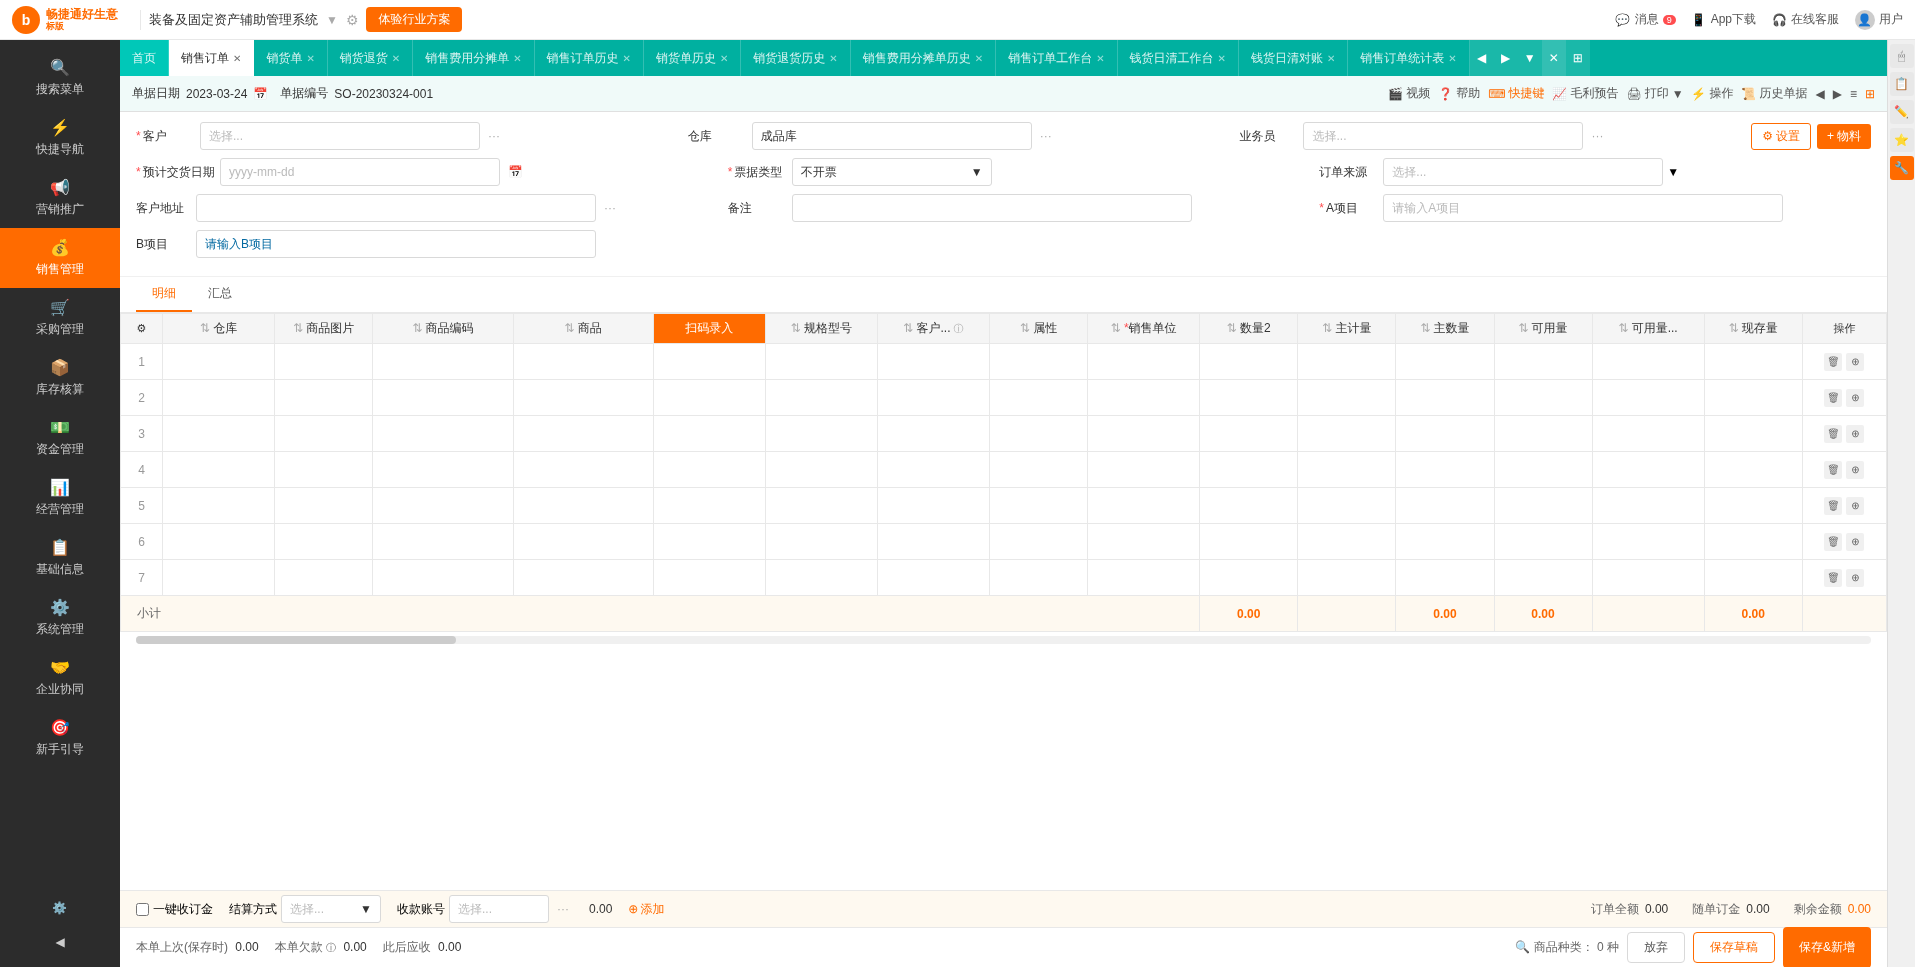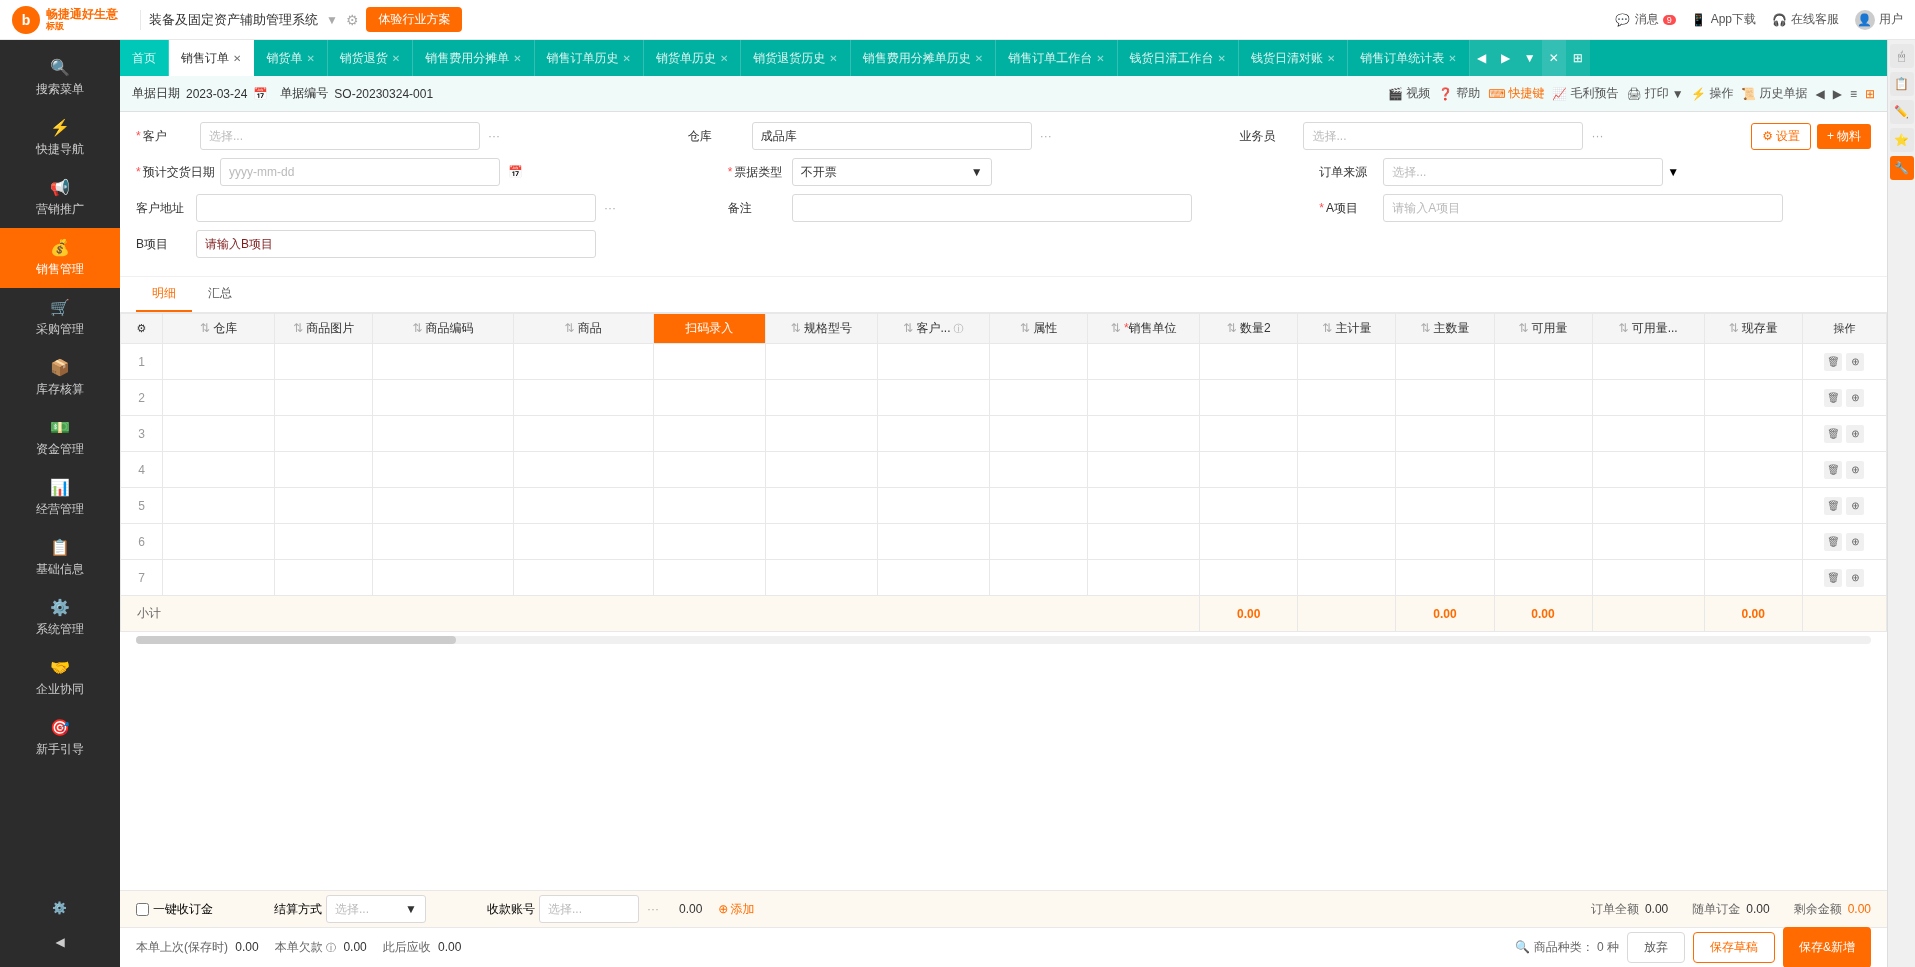--- a/index.html
+++ b/index.html
@@ -72,21 +72,21 @@
     .data-table { width: 100%; border-collapse: collapse; min-width: 1400px; }
     .data-table th { background: #f5f5f5; border: 1px solid #e8e8e8; padding: 6px 4px; text-align: center; color: #333; font-weight: 500; white-space: nowrap; font-size: 11px; }
     .data-table td { border: 1px solid #e8e8e8; padding: 4px 4px; text-align: center; color: #333; height: 36px; }
     .data-table td.row-num { color: #999; width: 30px; }
     .subtotal-row td { background: #fef9f0; font-weight: 500; color: #ff6b00; }
     .subtotal-row td.label { color: #666; }
 
     
     .bottom-bar { background: #fef9f0; border-top: 1px solid #e8e8e8; padding: 4px 16px; display: flex; align-items: center; gap: 16px; }
     .bottom-bar .checkbox-item { display: flex; align-items: center; gap: 4px; }
-    .bottom-bar .field-group { display: flex; align-items: center; gap: 4px; margin-left: 45px; }
+    .bottom-bar .field-group { display: flex; align-items: center; gap: 4px; }
     .add-btn { color: #ff6b00; cursor: pointer; display: flex; align-items: center; gap: 2px; }
 
     
     .footer { height: 40px; background: #fff; border-top: 1px solid #e8e8e8; display: flex; align-items: center; padding: 0 16px; justify-content: space-between; }
     .footer-left { display: flex; align-items: center; gap: 16px; }
     .footer-right { display: flex; align-items: center; gap: 8px; }
     .btn-discard { border: 1px solid #d9d9d9; background: white; padding: 6px 16px; border-radius: 4px; cursor: pointer; color: #555; }
     .btn-save { border: 1px solid #ff6b00; background: white; color: #ff6b00; padding: 6px 16px; border-radius: 4px; cursor: pointer; }
     .btn-save-new { background: #ff6b00; color: white; padding: 12px 16px; border-radius: 4px; cursor: pointer; border: none; }
 
@@ -393,21 +393,21 @@
             <span class="field-label required">A项目</span>
             <div class="field-input wide" style="min-width:200px;color:#bbb;">
               <span>请输入A项目</span>
             </div>
           </div>
         </div>
 
         <div class="field-row">
           <div class="field-item">
             <span class="field-label" style="min-width:56px;">B项目</span>
-            <div class="field-input wide" style="min-width:300px;color:#7f1d1d;">
+            <div class="field-input wide" style="min-width:300px;color:#0369a1;">
               <span>请输入B项目</span>
             </div>
           </div>
         </div>
       </div>
 
       <div class="sub-tabs">
         <div class="sub-tab active">
           <span>明细</span>
         </div>

